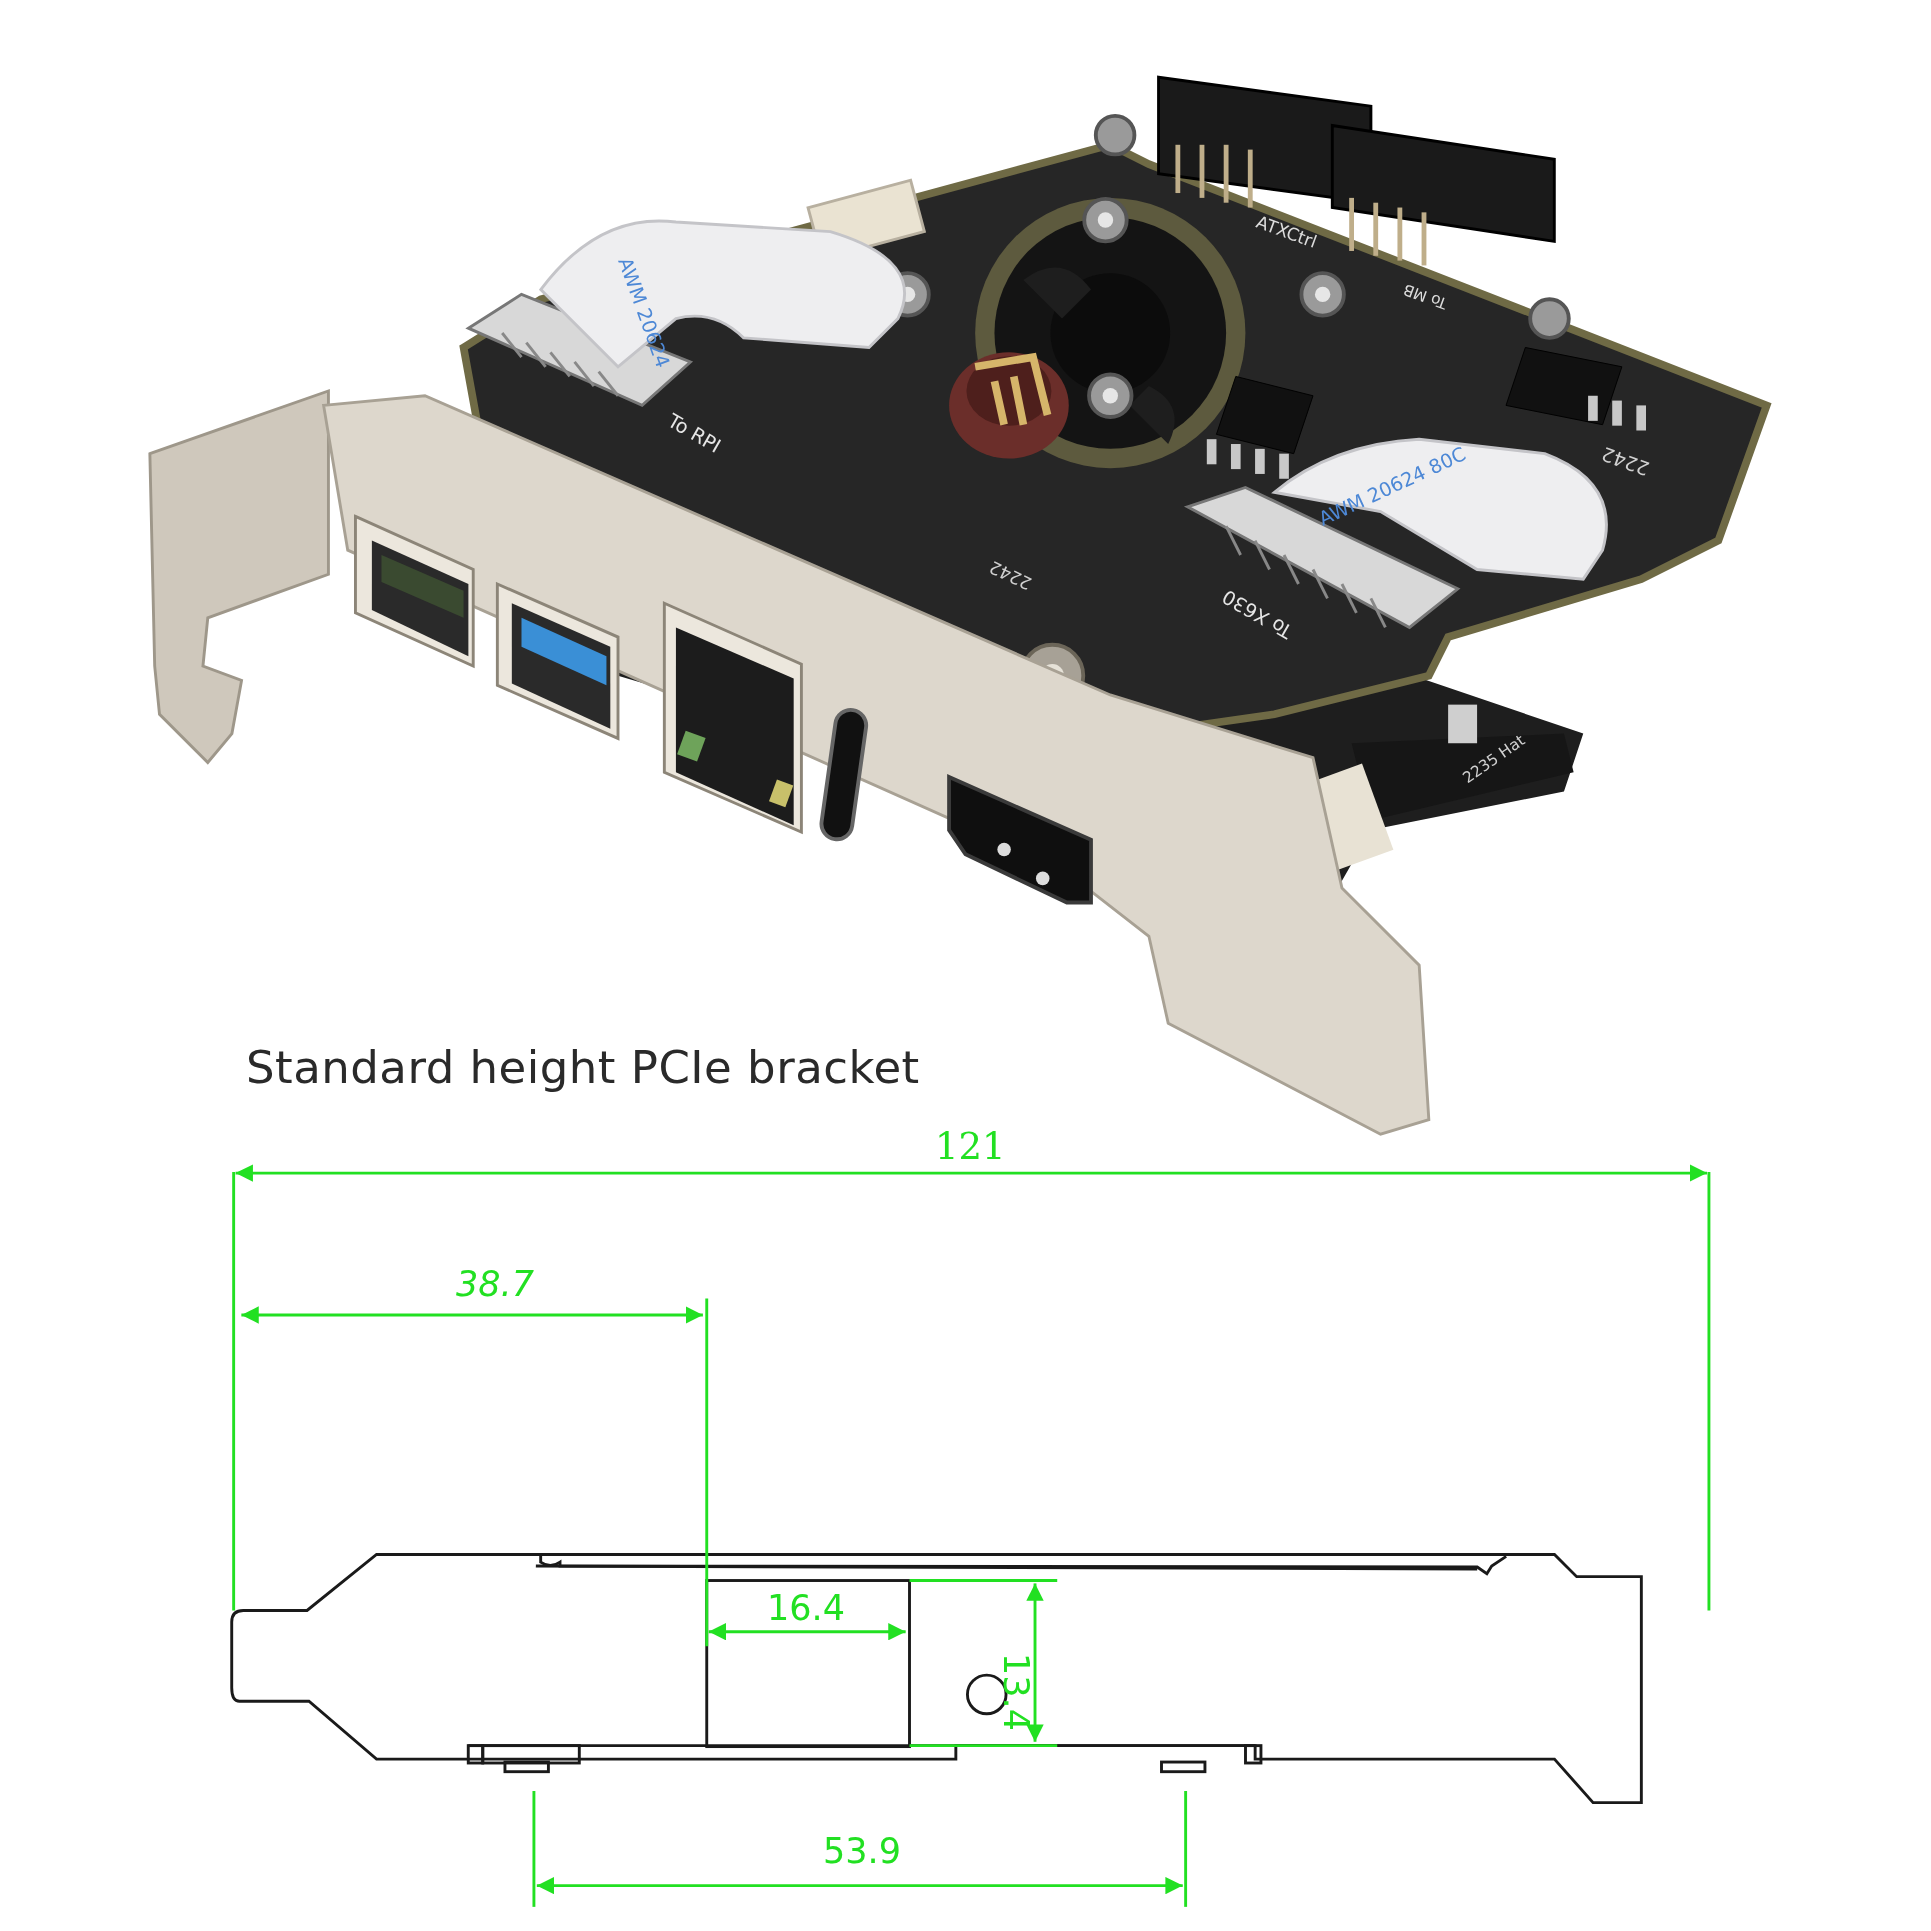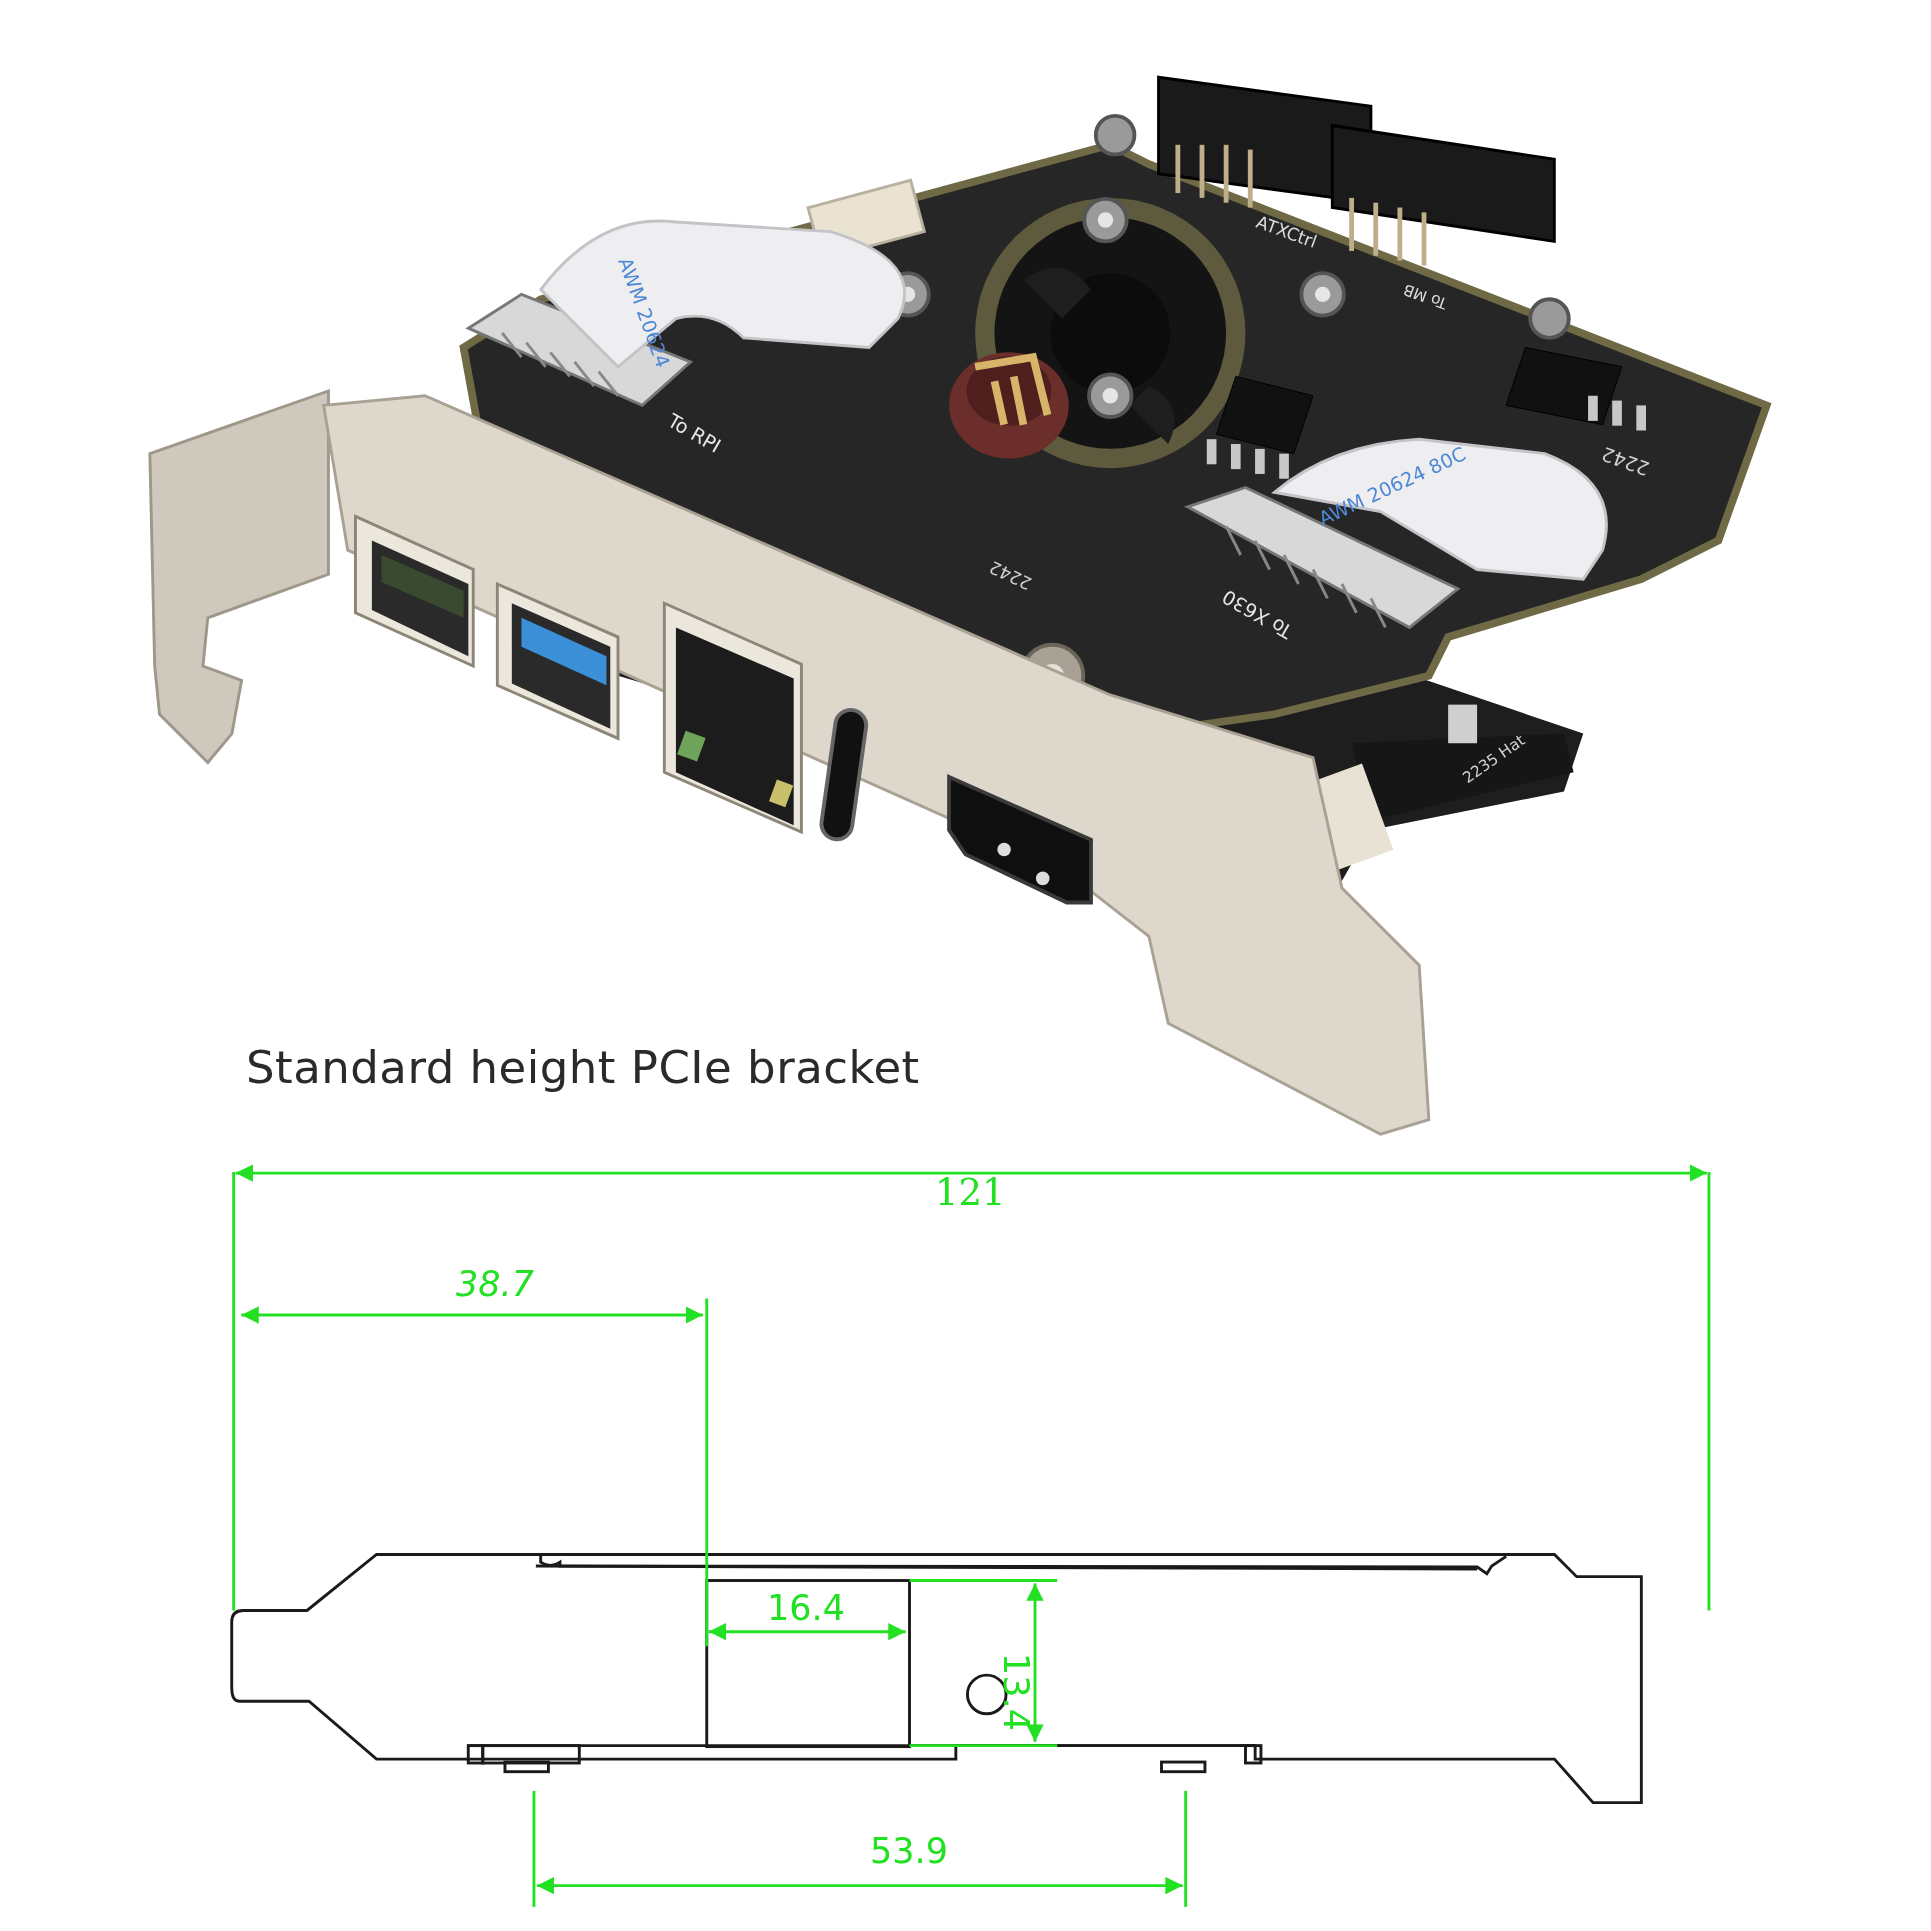--- a/index.html
+++ b/index.html
@@ -1,25 +1,25 @@
 <!DOCTYPE html>
 <html><head>
 <meta charset="utf-8">
 <style>
   html, body { margin: 0; padding: 0; background: #ffffff; }
   body { width: 1931px; height: 1931px; position: relative; overflow: hidden; font-family: "DejaVu Sans", sans-serif; }
   .photo { position: absolute; left: 0; top: 0; width: 1931px; height: 1139px; }
   .caption { position: absolute; left: 230px; top: 1041px; font-family: "DejaVu Sans", sans-serif; font-size: 45px; color: #2a2a2a; letter-spacing: 0.5px; font-weight: normal; margin-left: 16px; }
   .drawing { position: absolute; left: 0; top: 0; width: 1931px; height: 1931px; pointer-events: none; }
   .dim-label { position: absolute; font-family: "DejaVu Sans", sans-serif; color: #22e022; font-size: 35px; line-height: 1; }
-  .dim-121 { left: 935px; top: 1128px; font-family: "DejaVu Serif", serif; font-size: 37px; margin-top: 46px; }
+  .dim-121 { left: 935px; top: 1128px; font-family: "DejaVu Serif", serif; font-size: 37px; }
   .dim-387 { left: 456px; top: 1267px; font-style: italic; }
   .dim-164 { left: 767px; top: 1591px; }
   .dim-134 { left: 1033px; top: 1653px; transform: rotate(90deg); transform-origin: left top; }
-  .dim-539 { left: 870px; top: 1834px; }
+  .dim-539 { left: 823px; top: 1834px; }
 </style>
 </head>
 <body>
 
 <svg class="photo" viewBox="0 0 2000 1180" xmlns="http://www.w3.org/2000/svg">
 
   <g>
     <polygon points="440,440 1170,600 1640,760 1620,820 1420,860 1380,930 1180,860 640,700 430,560" fill="#1e1e1e"></polygon>
     <polygon points="1400,770 1620,760 1630,800 1420,850" fill="#161616"></polygon>
     <rect x="1360" y="800" width="70" height="95" fill="#e8e2d4" transform="rotate(-20 1395 850)"></rect>

